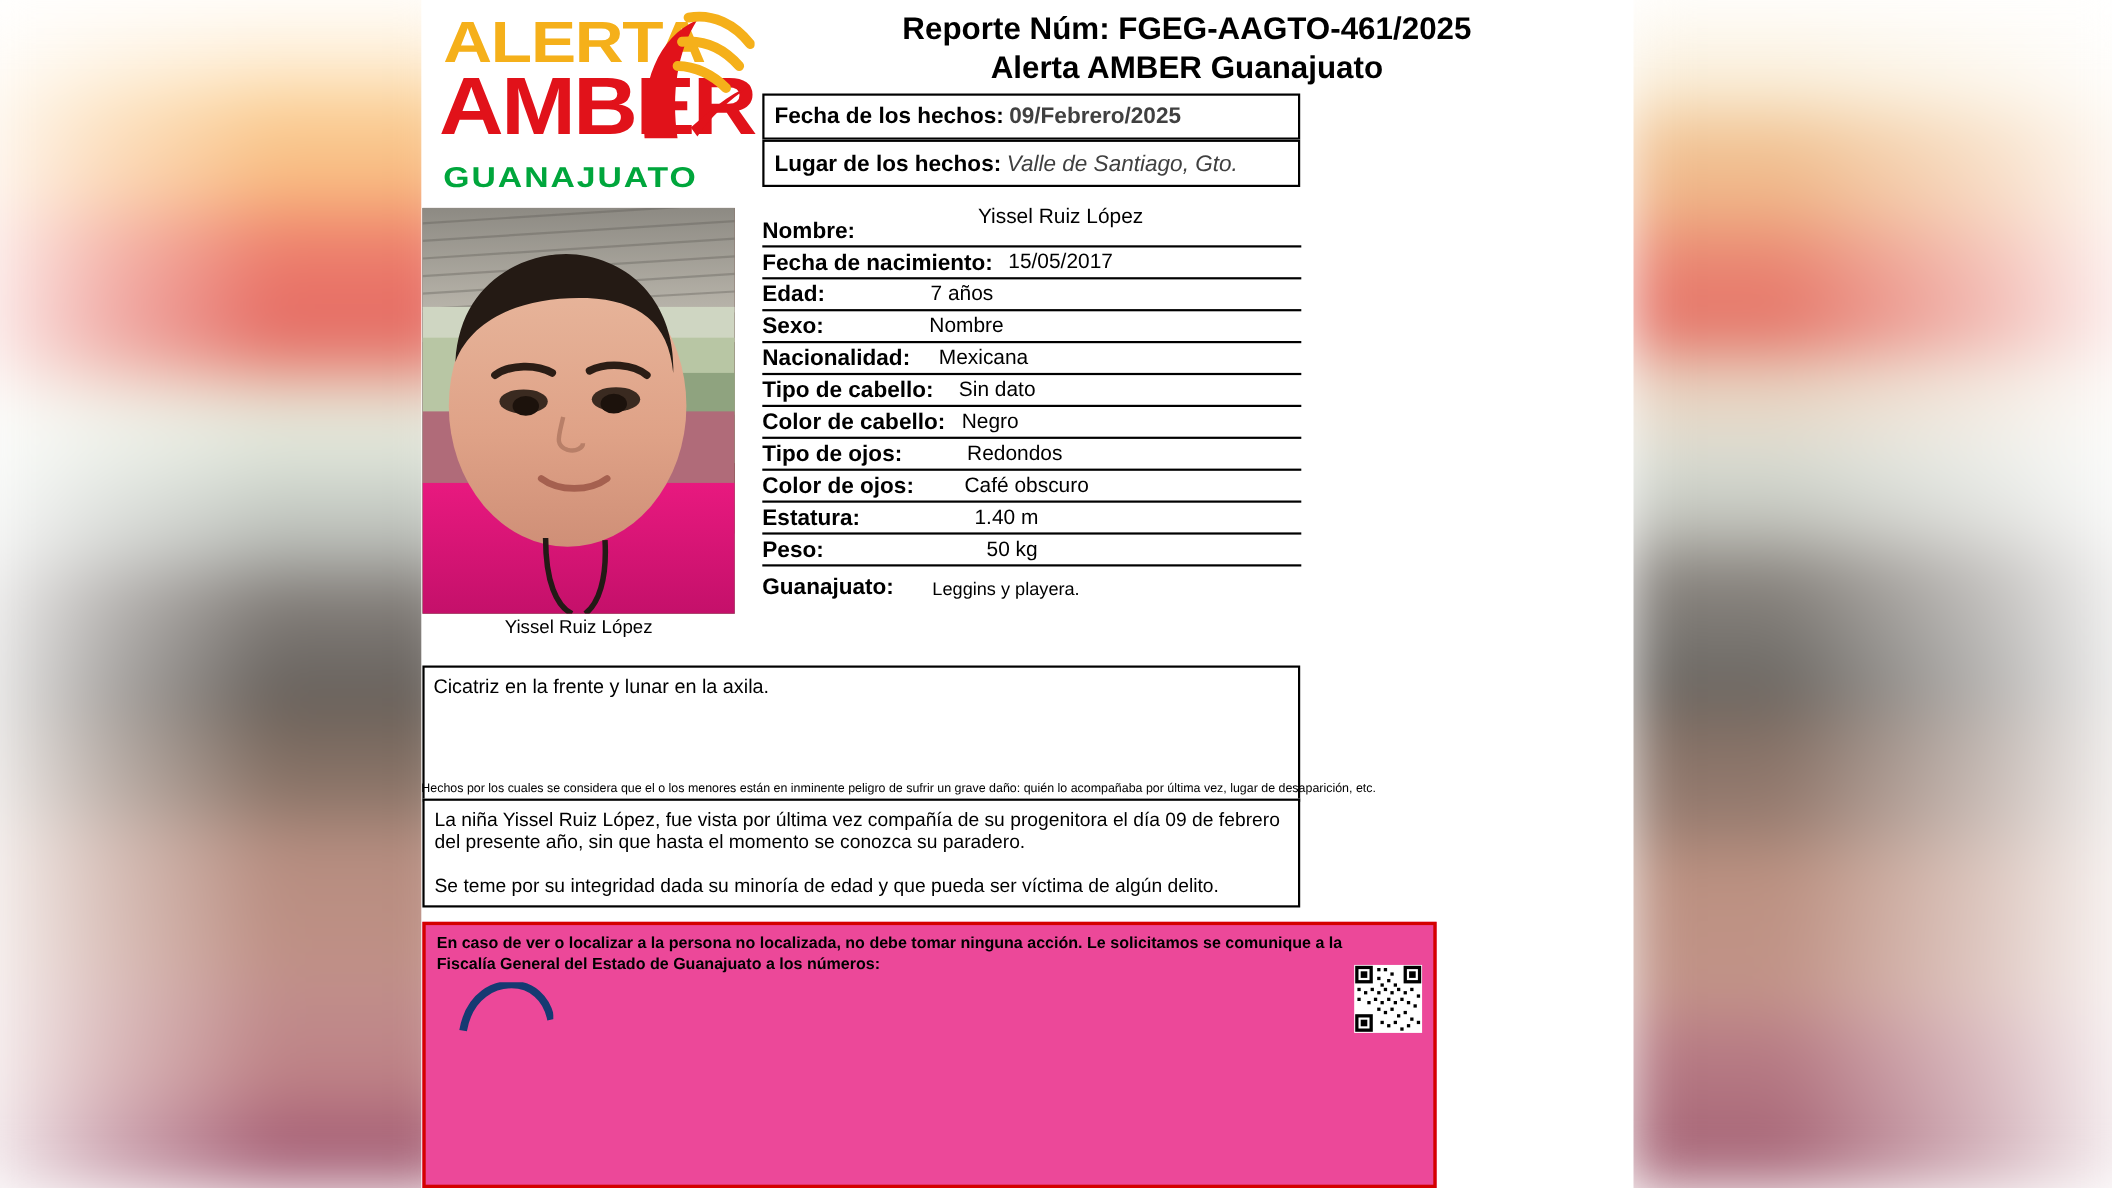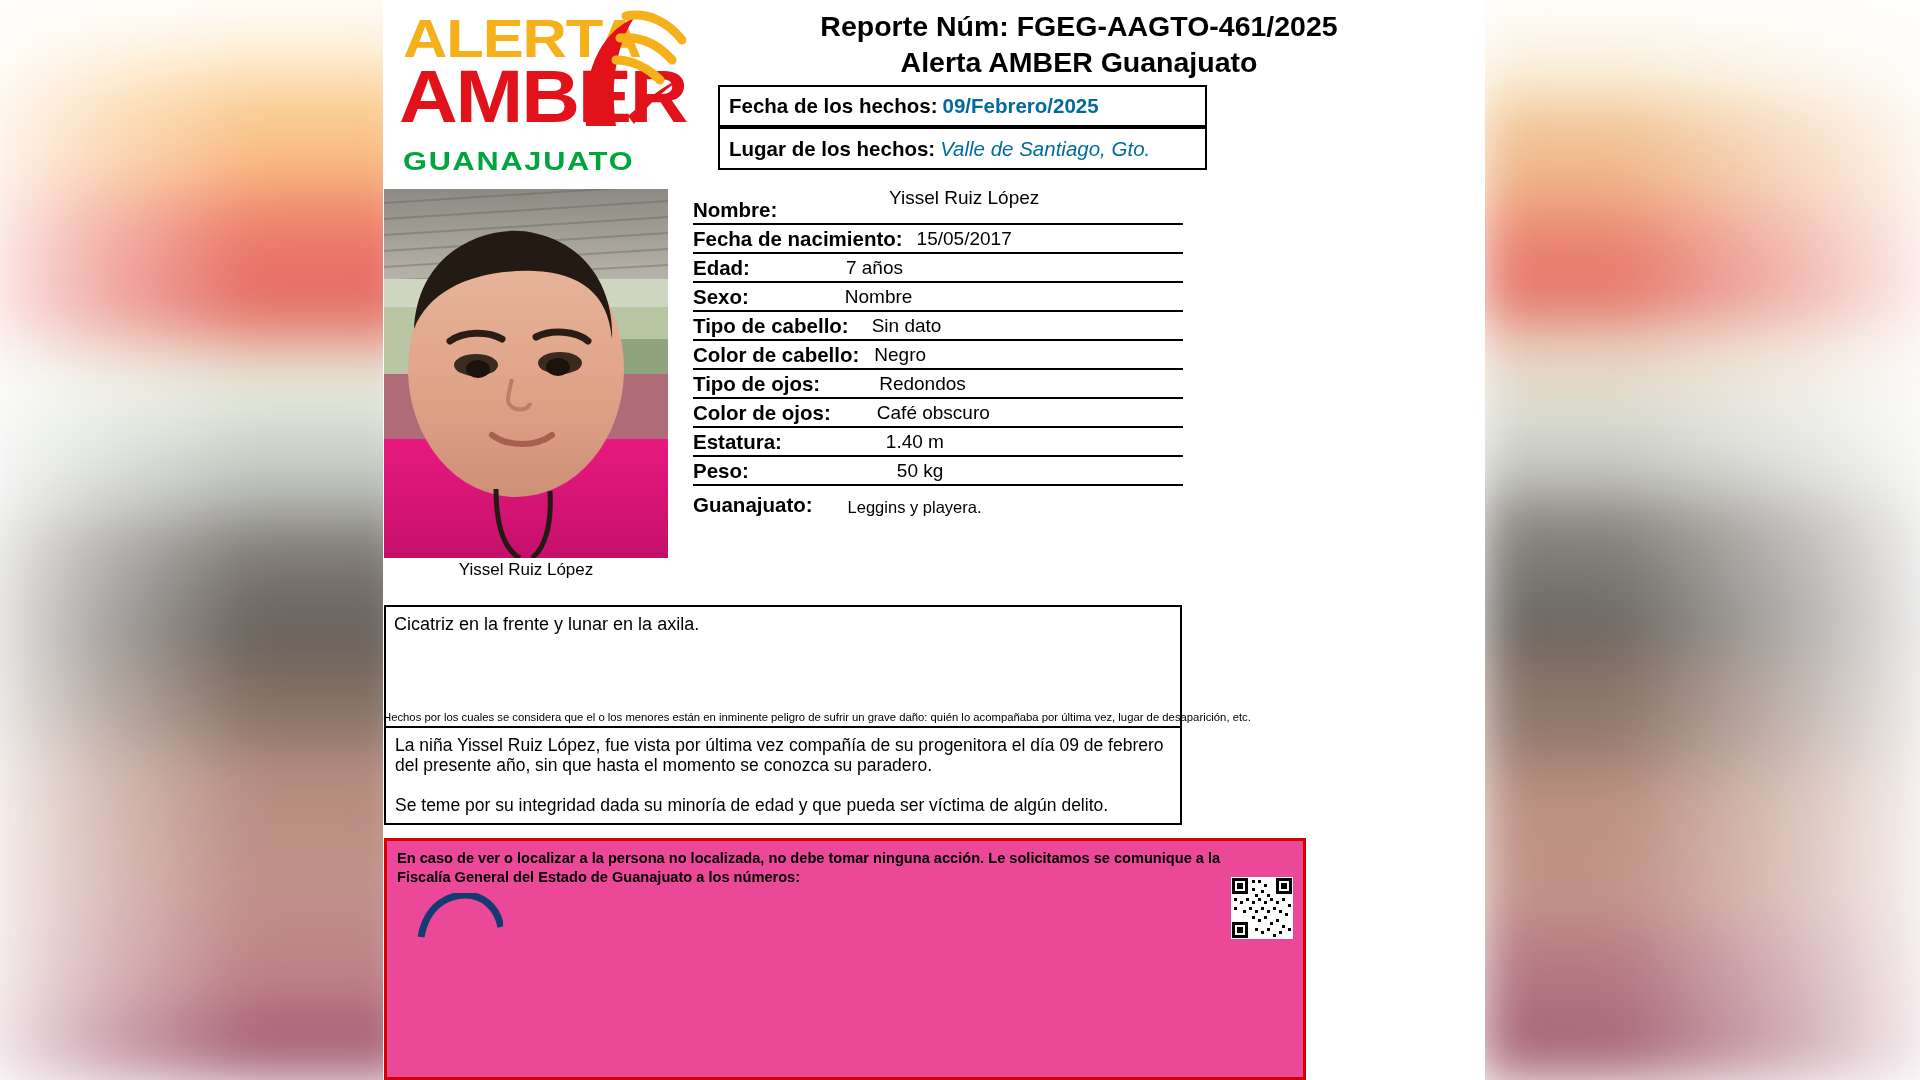--- a/index.html
+++ b/index.html
@@ -66,26 +66,26 @@
   .hdr {
     position: absolute; left: 296px; top: 8px; width: 800px;
     text-align: center;
   }
   .hdr-line { font-size: 28.5px; font-weight: bold; color: #000; line-height: 1.28; white-space: nowrap; }
 
   
   .evt-box {
     position: absolute; left: 310px; width: 489px;
     border: 2.5px solid #000; background: #fff;
-    display: flex; align-items: center; padding-left: 9px; margin-left: 25px;
+    display: flex; align-items: center; padding-left: 9px;
   }
   #evt-fecha { top: 85px; height: 42px; }
   #evt-lugar { top: 127px; height: 43px; }
   .evt-label { font-size: 20.5px; font-weight: bold; color: #000; white-space: nowrap; }
-  .evt-value { font-size: 20.5px; font-weight: bold; color: #0369a1; margin-left: 5px; white-space: nowrap; }
+  .evt-value { font-size: 20.5px; font-weight: bold; color: #404040; margin-left: 5px; white-space: nowrap; }
   .evt-value.thin { font-weight: normal; font-style: italic; }
 
   
   .photo-frame {
     position: absolute; left: 1px; top: 189px; width: 284px; height: 369px;
     overflow: hidden; background: #6b5149;
   }
   .photo-caption {
     position: absolute; left: 1px; top: 560px; width: 284px;
     text-align: center; font-size: 17px; color: #000;
@@ -262,20 +262,24 @@
         <span class="d-label">Fecha de nacimiento:</span>
         <span class="d-value">15/05/2017</span>
       </div>
       <div class="d-row">
         <span class="d-label">Edad:</span>
         <span class="d-value" style="padding-left:96px">7 años</span>
       </div>
       <div class="d-row">
         <span class="d-label">Sexo:</span>
         <span class="d-value" style="padding-left:96px">Nombre</span>
+      </div>
+      <div class="d-row">
+        <span class="d-label">Nacionalidad:</span>
+        <span class="d-value" style="padding-left:26px">Mexicana</span>
       </div>
       <div class="d-row">
         <span class="d-label">Tipo de cabello:</span>
         <span class="d-value" style="padding-left:23px">Sin dato</span>
       </div>
       <div class="d-row">
         <span class="d-label">Color de cabello:</span>
         <span class="d-value" style="padding-left:15px">Negro</span>
       </div>
       <div class="d-row">

